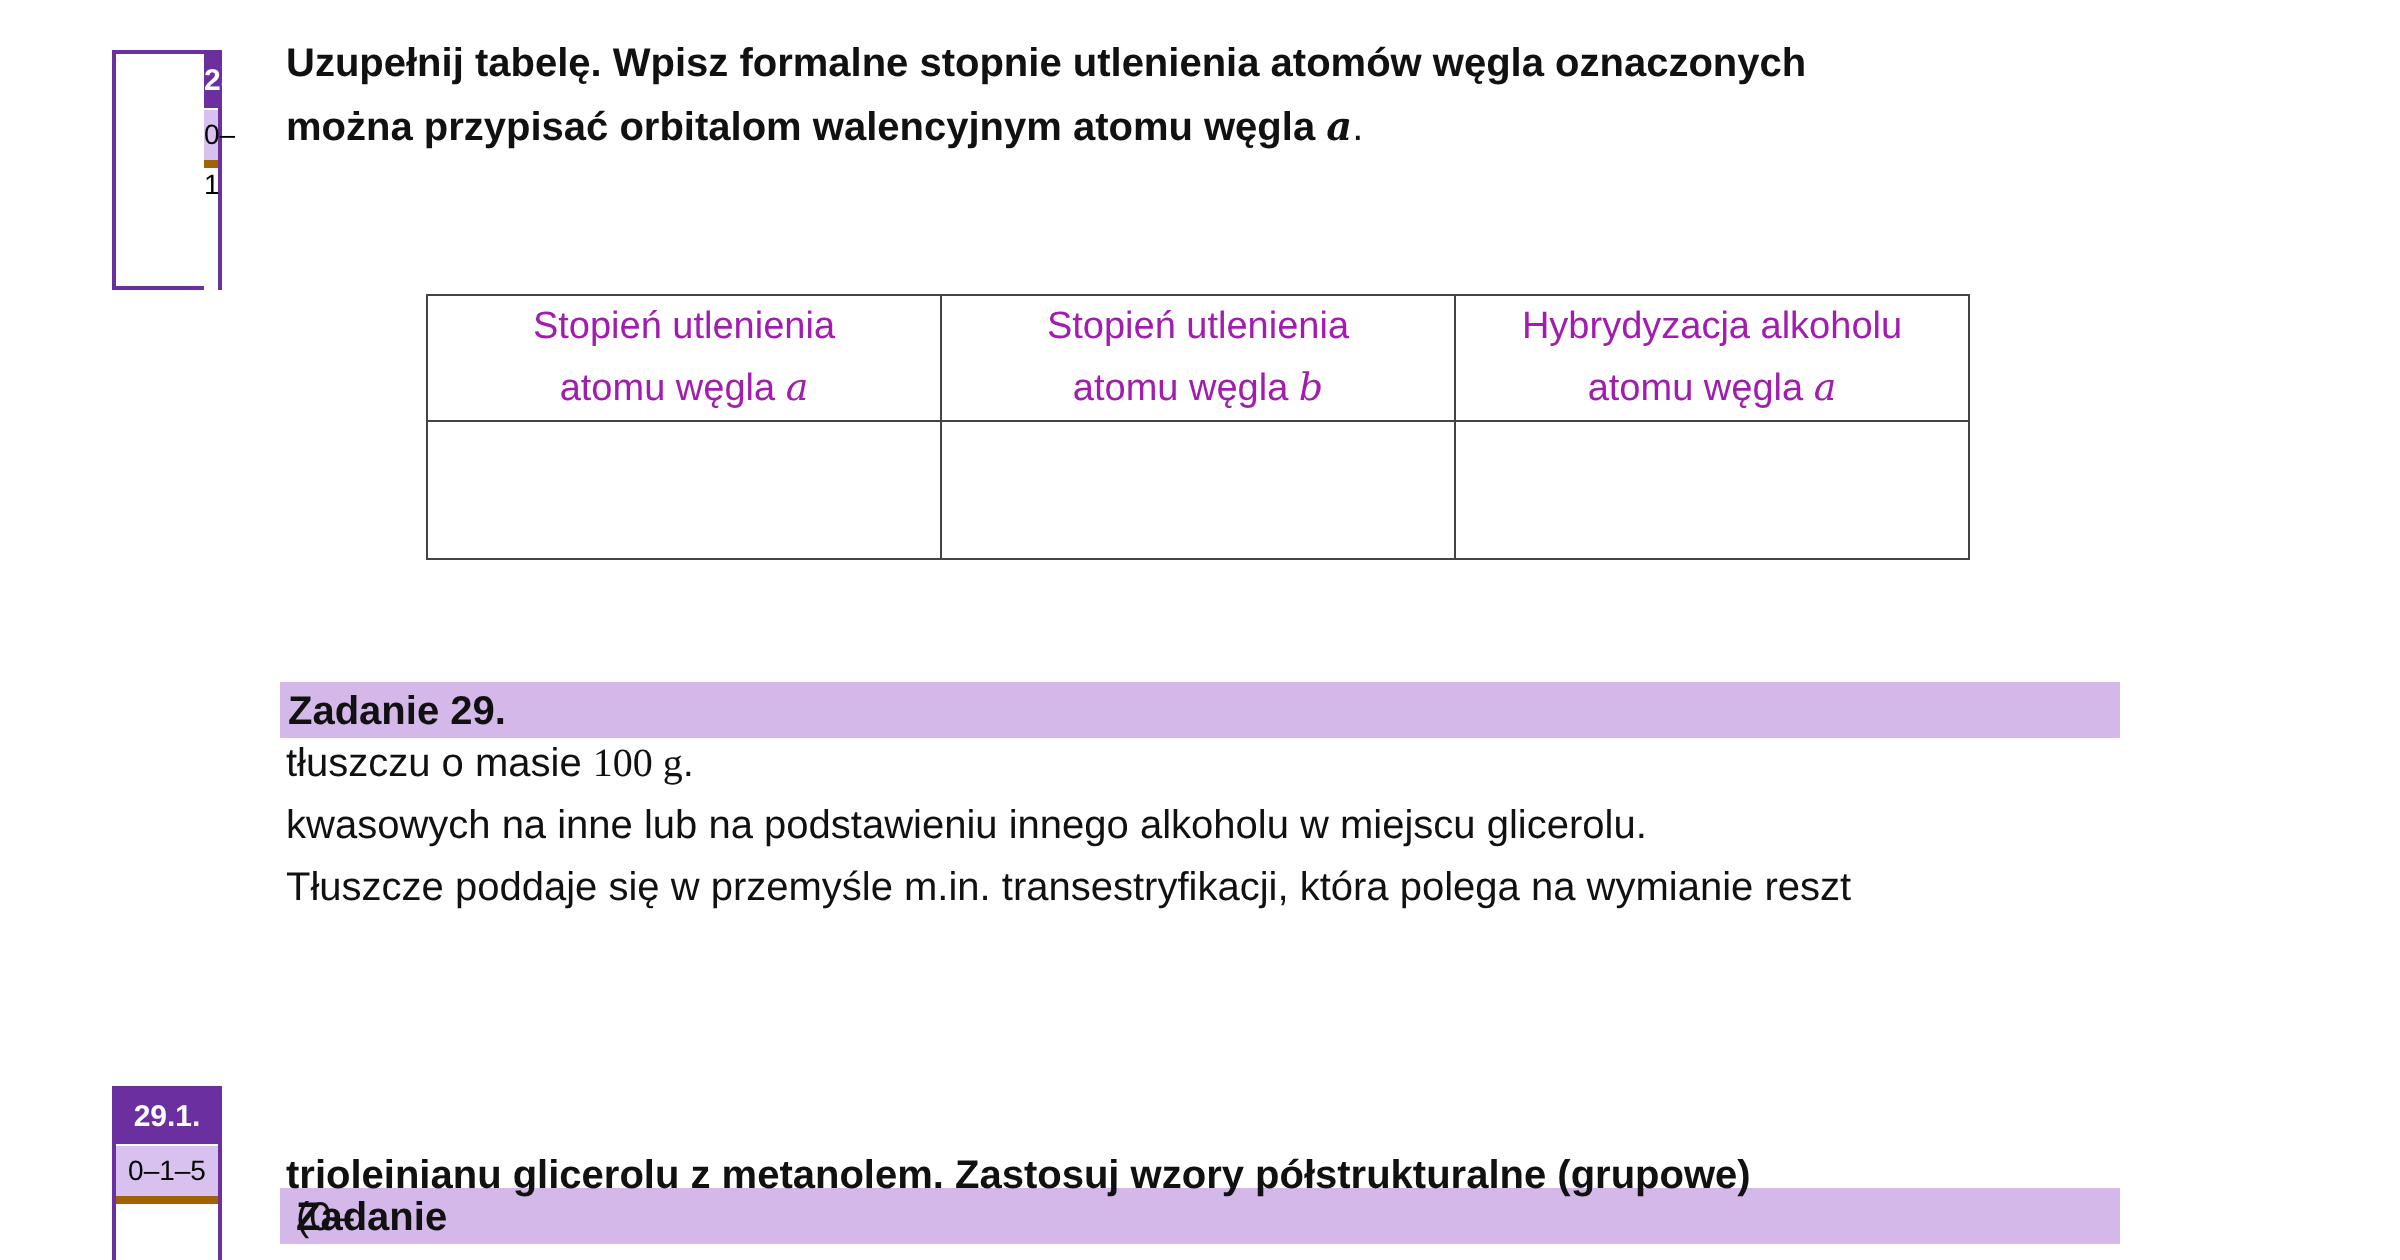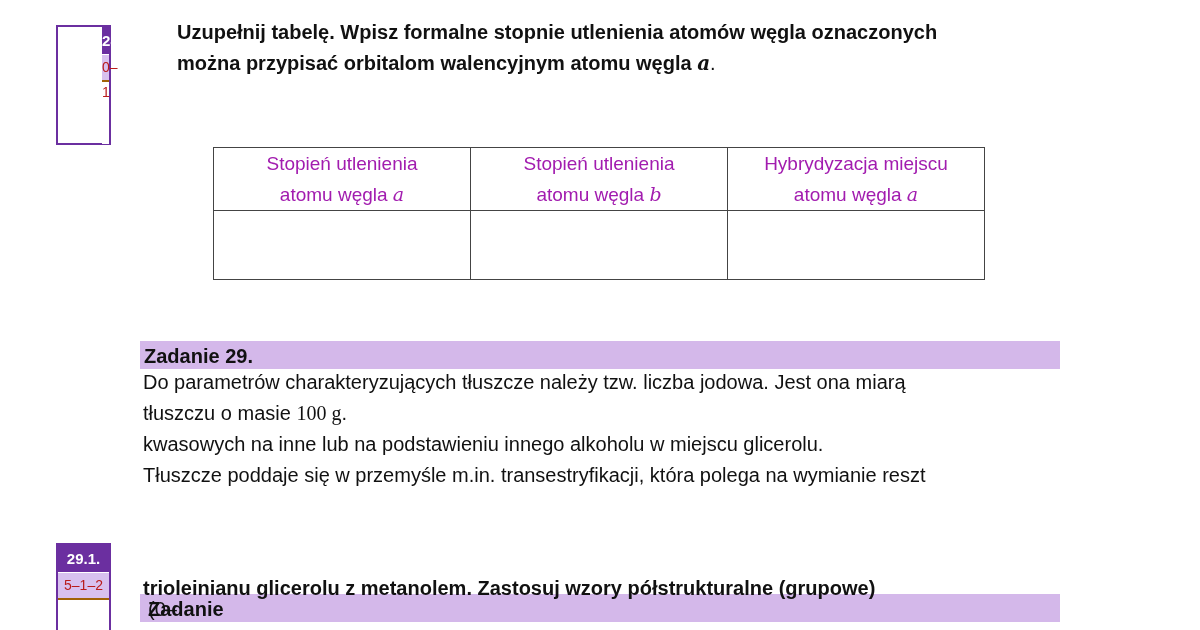--- a/index.html
+++ b/index.html
@@ -1,19 +1,19 @@
 <!DOCTYPE html>
 <html><head>
 <meta charset="utf-8">
 <style>
   html, body { margin:0; padding:0; background:#ffffff; }
   body { width:1200px; height:630px; overflow:hidden; position:relative; font-family:"Liberation Sans", sans-serif; color:#111; }
   .scorebox { position:absolute; left:56px; width:55px; border:2px solid #6b2fa0; box-sizing:border-box; background:#fff; }
   .scorebox .num { background:#6b2fa0; color:#fff; font-weight:bold; font-size:15px; text-align:center; height:27px; line-height:27px; }
-  .scorebox .pts { background:#d8c1ef; color:#b91c1c; font-size:14px; text-align:center; height:25px; line-height:25px; border-top:1px solid #fff; border-bottom:2px solid #a16207; }
+  .scorebox .pts { background:#d8c1ef; color:#000000; font-size:14px; text-align:center; height:25px; line-height:25px; border-top:1px solid #fff; border-bottom:4px solid #a16207; }
   .scorebox .blank { background:#fff; }
   .text { position:absolute; left:143px; font-size:20px; line-height:31px; }
   .bold { font-weight:bold; }
   .math { font-family:"DejaVu Serif", serif; font-style:italic; font-weight:normal; }
   .mathb { font-family:"DejaVu Serif", serif; font-style:italic; font-weight:bold; }
   .serif { font-family:"Liberation Serif", serif; }
   table.answer { position:absolute; left:213px; top:147px; border-collapse:collapse; }
   table.answer td { border:1.5px solid #444; width:256px; text-align:center; font-size:19px; line-height:31px; color:#a21caf; padding:0; }
   table.answer tr.hdr td { height:62px; }
   table.answer tr.row td { height:68px; }
@@ -23,63 +23,62 @@
 </style>
 </head>
 <body>
 
 <div class="scorebox" style="top:25px; height:120px;padding-left:44px;">
   <div class="num">28.</div>
   <div class="pts">0–1</div>
   <div class="blank" style="height:62px;"></div>
 </div>
 
-<div class="text bold" style="top:17px;margin-left:34px;">
+<div class="text bold" style="top:17px;">
   <div>Uzupełnij tabelę. Wpisz formalne stopnie utlenienia atomów węgla oznaczonych</div>
   <div><span>można przypisać orbitalom walencyjnym atomu węgla </span><span class="mathb">a</span><span style="font-weight:normal;">.</span></div>
 </div>
 
 <table class="answer">
   <tbody>
       <tr class="hdr">
     <td>
           <div>Stopień utlenienia</div>
           <div><span>atomu węgla </span><span class="math">a</span></div>
         </td>
     <td>
           <div>Stopień utlenienia</div>
           <div><span>atomu węgla </span><span class="math">b</span></div>
         </td>
     <td>
-          <div>Hybrydyzacja miejscu</div>
+          <div>Hybrydyzacja alkoholu</div>
           <div><span>atomu węgla </span><span class="math">a</span></div>
         </td>
   </tr>
   <tr class="row">
     <td></td>
     <td></td>
     <td></td>
   </tr>
 </tbody>
   </table>
 
 <div class="band" style="top:341px;">
   <span>Zadanie 29.</span>
 </div>
 
 <div class="text" style="top:367px;">
-  <div>Do parametrów charakteryzujących tłuszcze należy tzw. liczba jodowa. Jest ona miarą</div>
   <div><span>tłuszczu o masie </span><span class="serif">100 g</span><span>.</span></div>
   <div>kwasowych na inne lub na podstawieniu innego alkoholu w miejscu glicerolu.</div>
   <div>Tłuszcze poddaje się w przemyśle m.in. transestryfikacji, która polega na wymianie reszt</div>
 </div>
 
 <div class="scorebox" style="top:543px; height:100px;">
   <div class="num">29.1.</div>
-  <div class="pts">5–1–2</div>
+  <div class="pts">0–1–5</div>
   <div class="blank" style="height:40px;"></div>
 </div>
 
 <div class="band" style="top:546px;margin-top:48px;">
   <span>
       <span>Zadanie 29.1.</span> 
       <span class="normal">(0–2)</span>
     </span>
 </div>
 

